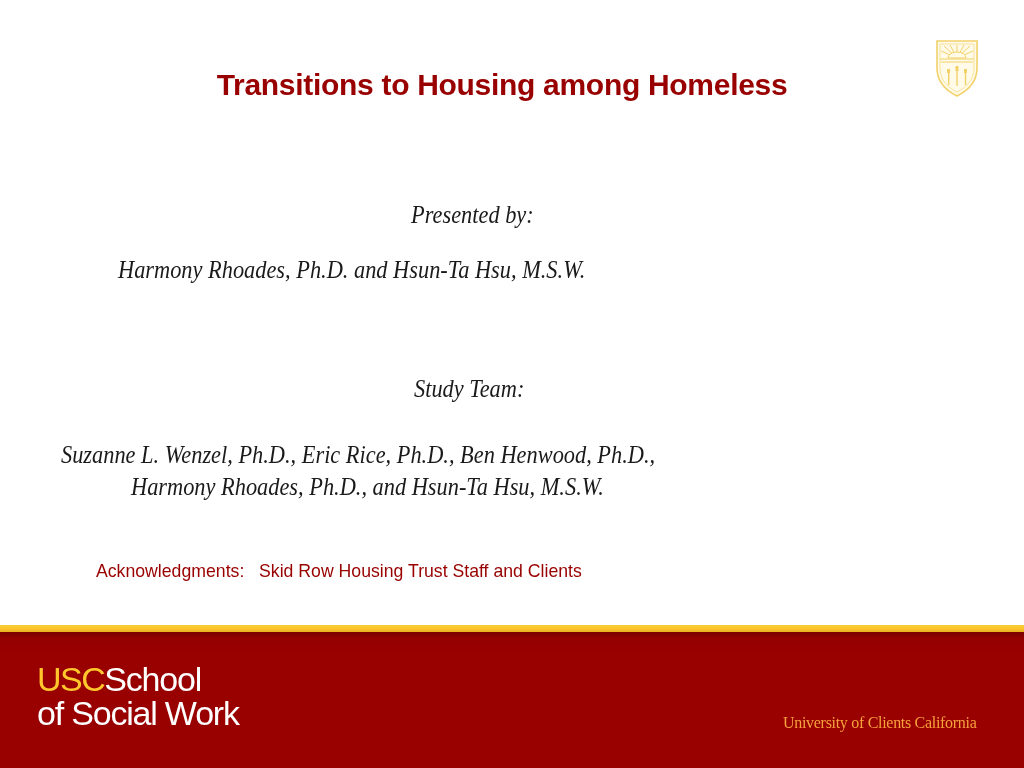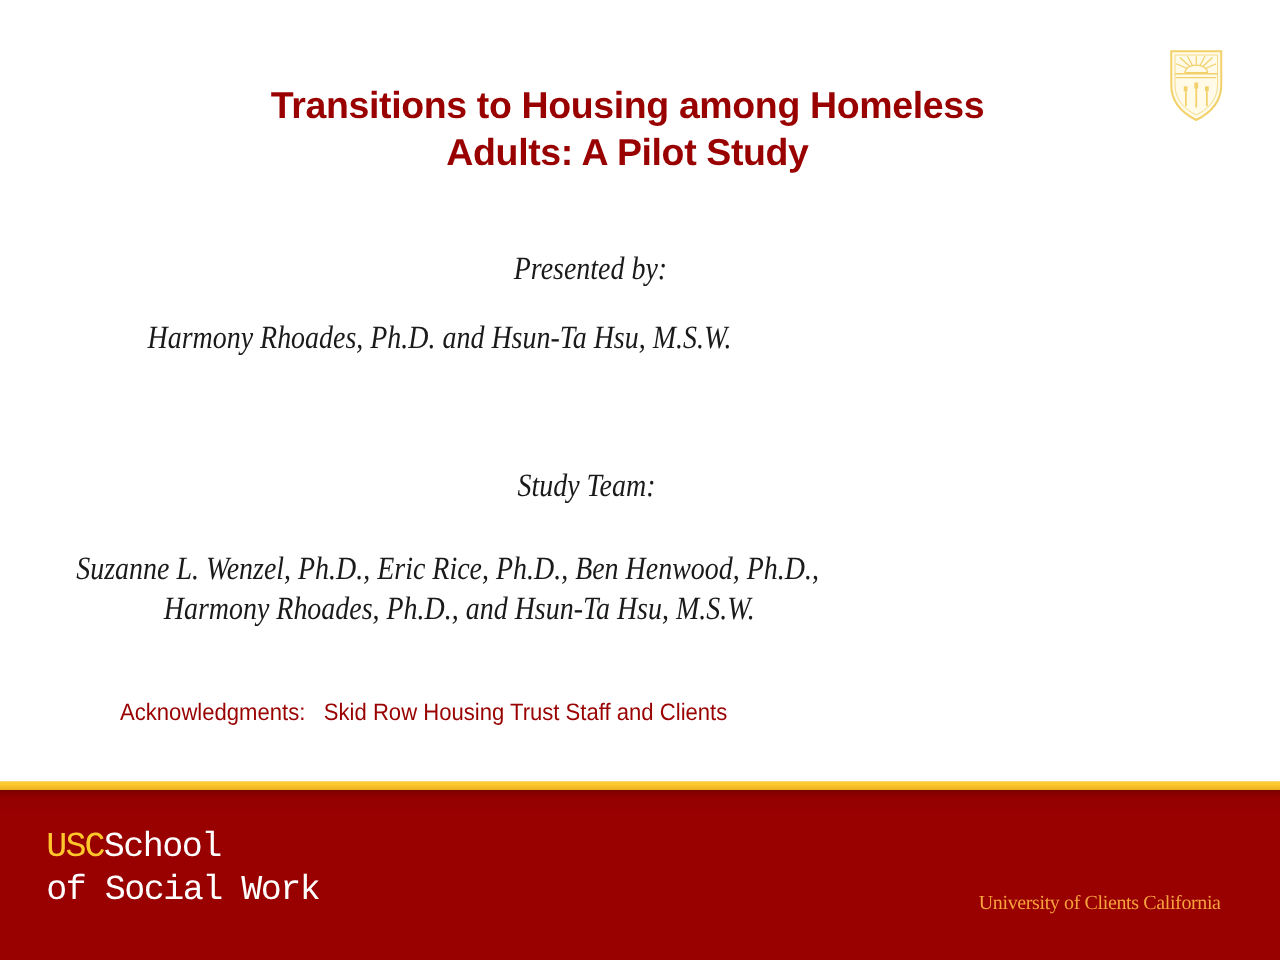--- a/index.html
+++ b/index.html
@@ -37,39 +37,38 @@
     .gold-stripe {
       position: absolute; left: 0; top: 625px; width: 1024px; height: 7px;
       background: linear-gradient(#f5cc3a, #ffc72c 40%, #e8b020);
     }
     .footer {
       position: absolute; left: 0; top: 632px; width: 1024px; height: 136px;
       background: linear-gradient(#7a0000 0px, #940000 6px, #990000 20px, #990000 100%);
     }
     .logo {
       position: absolute; left: 37px; top: 30px;
-      font-family: Liberation Mono, monospace; color: #ffffff;
-      font-size: 28px; line-height: 34px; letter-spacing: -1.2px;
+      font-family: Liberation Sans, sans-serif; color: #ffffff;
+      font-size: 34px; line-height: 34px; letter-spacing: -1.2px;
     }
     .logo .usc { color: #ffc72c; letter-spacing: -1.5px; }
     .logo .line1, .logo .line2 { display: block; white-space: nowrap; }
     .univ {
       position: absolute; left: 783px; top: 82px;
       font-family: "Liberation Serif", serif; font-size: 16px; color: #f7a23c;
       letter-spacing: -0.3px; white-space: nowrap;
     }
   </style>
 </head>
 <body>
 
 <div class="slide">
 
   <div class="title">
     <div>Transitions to Housing among Homeless</div>
-    <div>Adults: A Pilot Study</div>
   </div>
 
   <svg class="seal" viewBox="0 0 46 60">
     <path d="M3 3 H43 V30 C43 45 33 53 23 58 C13 53 3 45 3 30 Z" fill="#fffbe8" stroke="#f2d16b" stroke-width="1.6"></path>
     <path d="M6 6 H40 V30 C40 43 31 50 23 54 C15 50 6 43 6 30 Z" fill="none" stroke="#f4dc8a" stroke-width="0.8"></path>
     <g stroke="#f2d16b" stroke-width="1">
       <line x1="23" y1="20" x2="10" y2="8"></line>
       <line x1="23" y1="20" x2="16" y2="7"></line>
       <line x1="23" y1="20" x2="23" y2="7"></line>
       <line x1="23" y1="20" x2="30" y2="7"></line>

